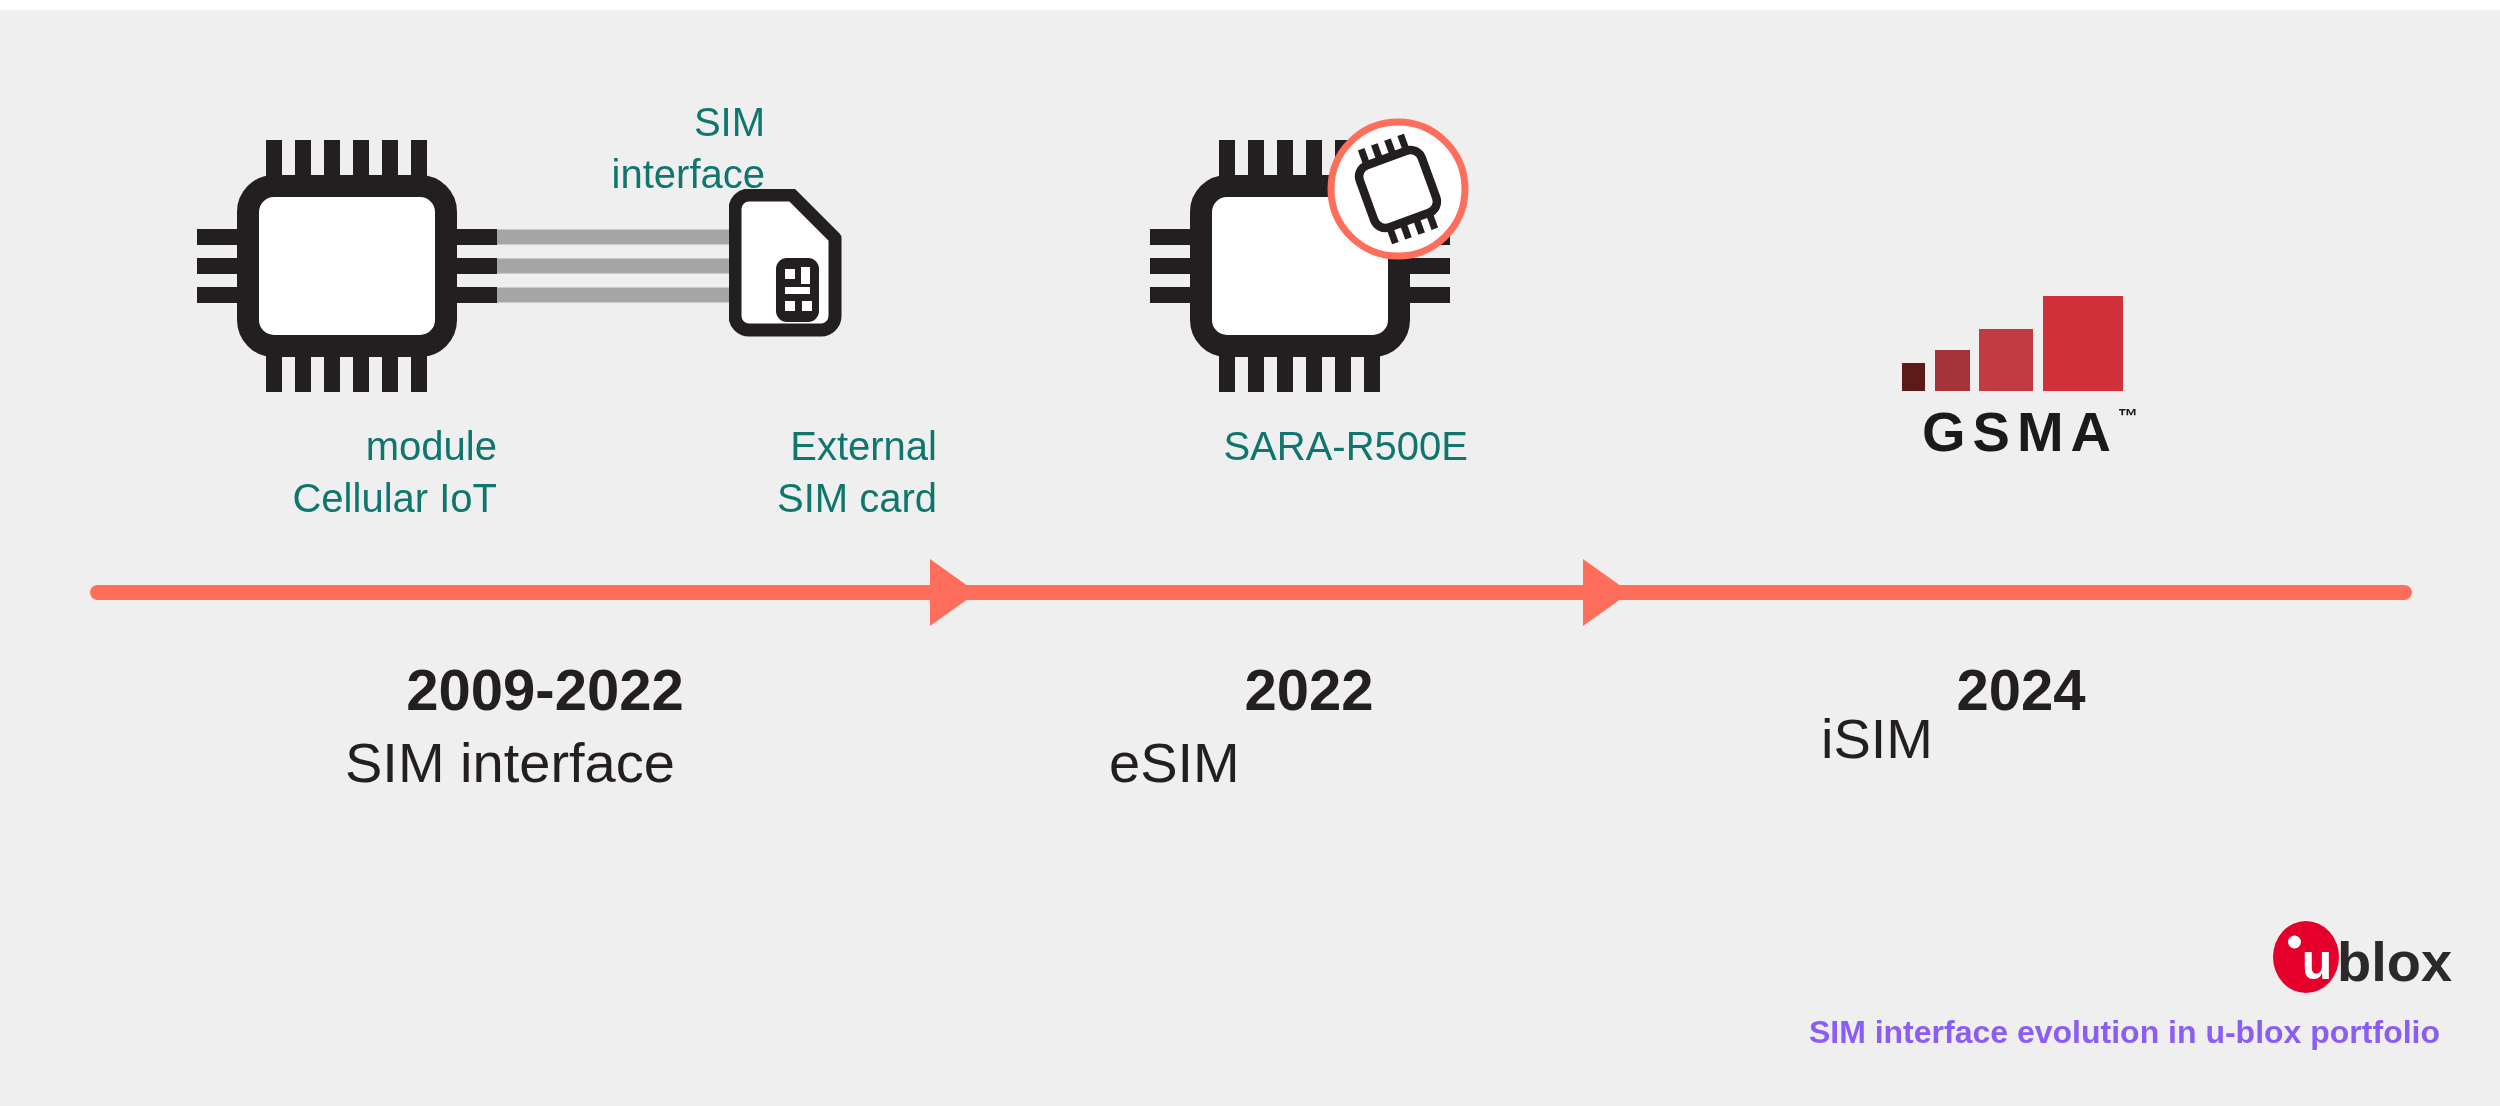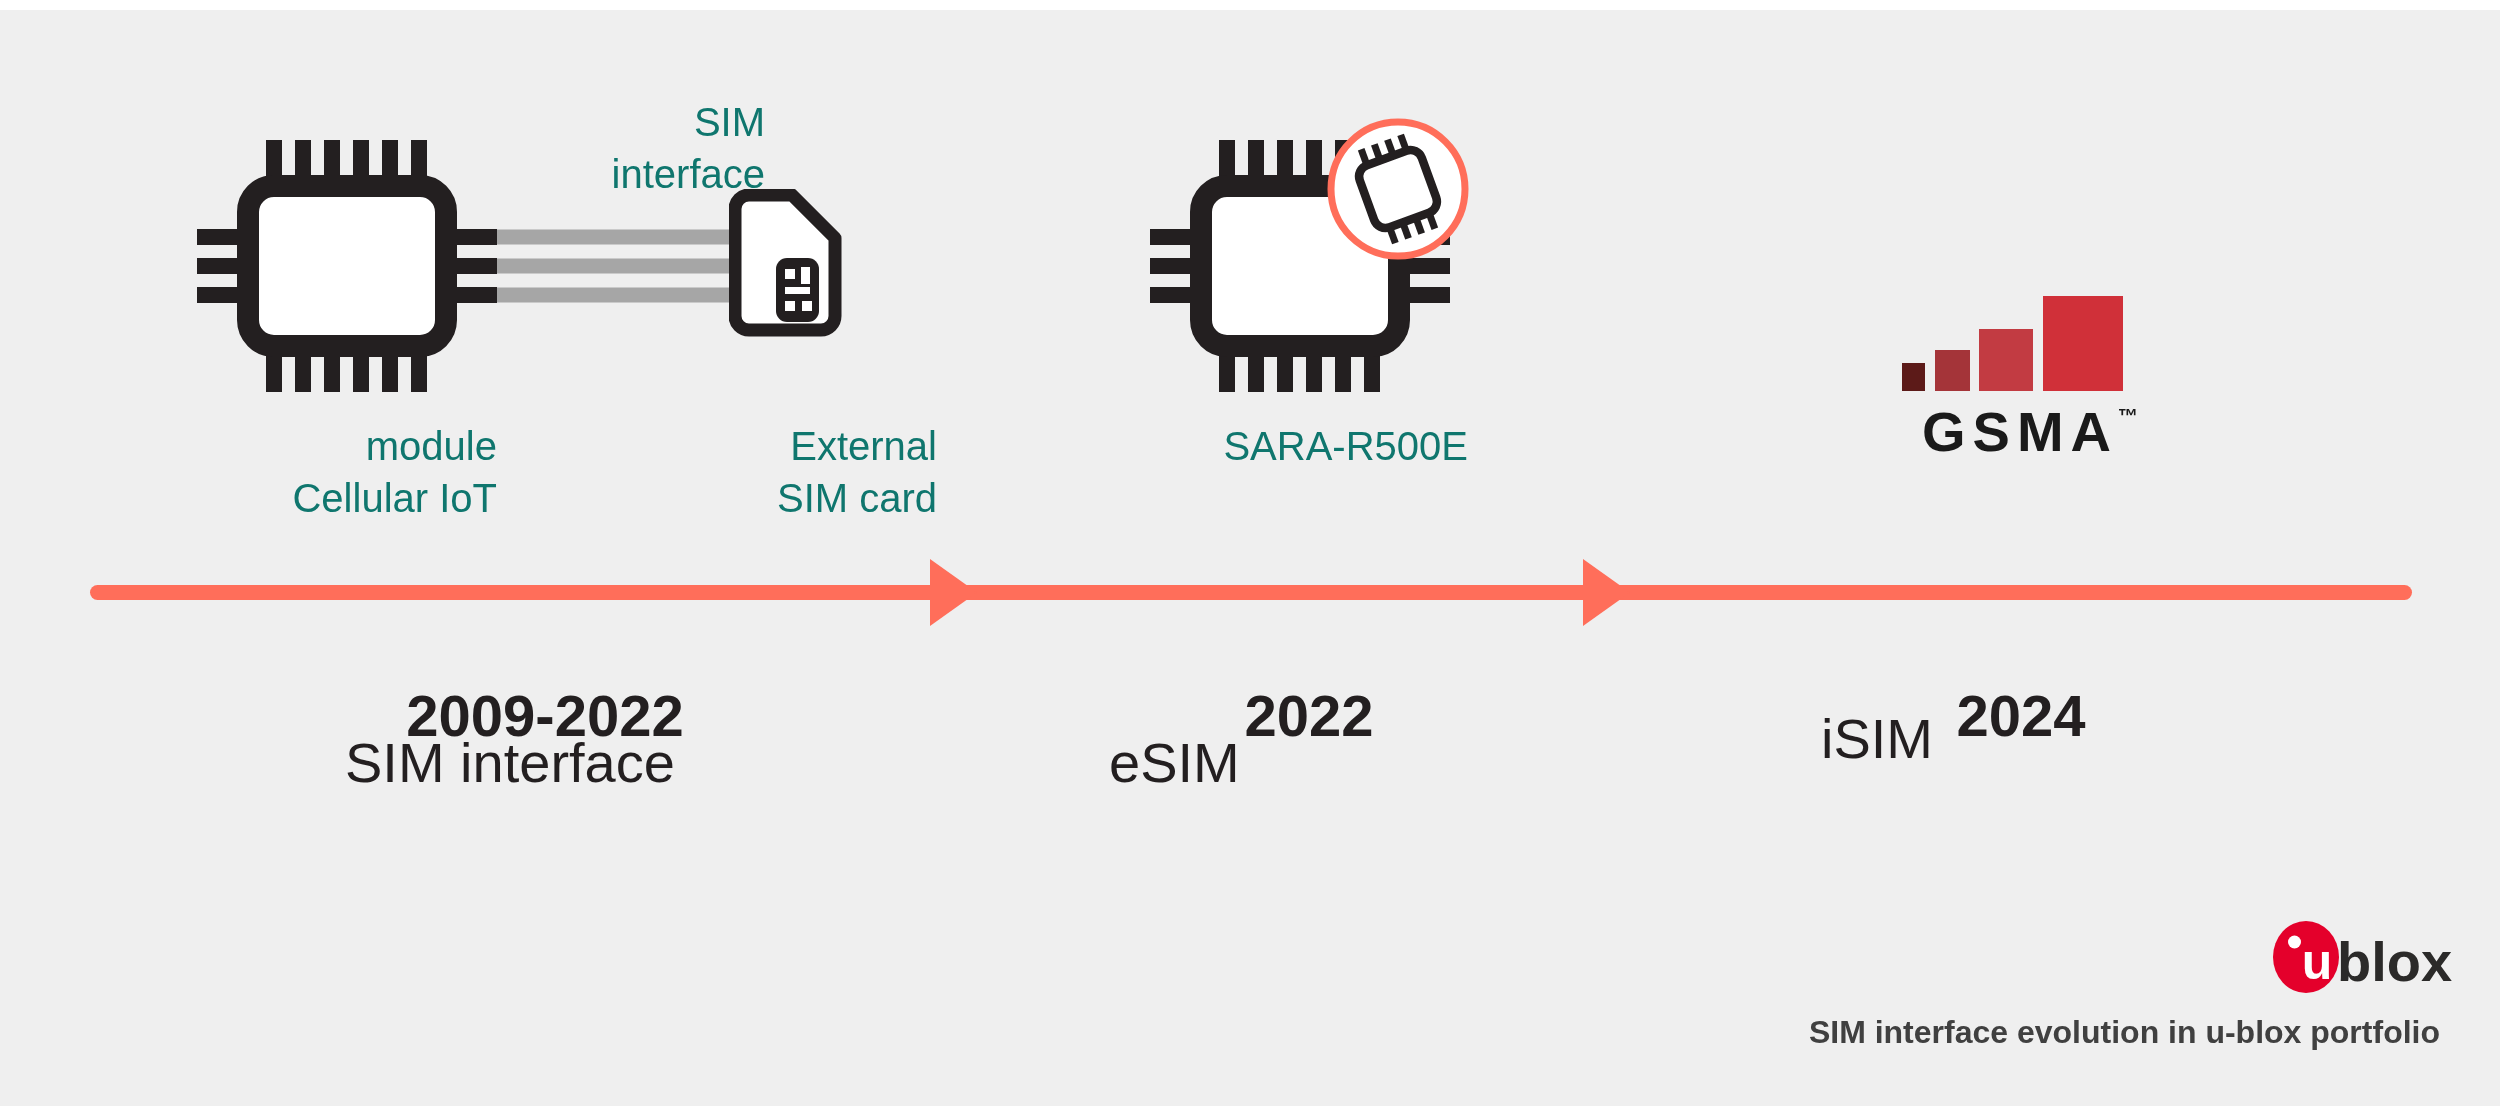--- a/index.html
+++ b/index.html
@@ -9,34 +9,34 @@
     font-family:"Liberation Sans","DejaVu Sans",sans-serif;
     color:#231f20;
   }
   .abs{position:absolute;}
   .icon-label{
     position:absolute;text-align:right;
     font-size:40px;line-height:52px;color:#0f766e;
   }
   .tl-year{
     position:absolute;width:400px;text-align:center;
-    font-size:58px;font-weight:bold;line-height:64px;color:#231f20;margin-top:26px;
+    font-size:58px;font-weight:bold;line-height:64px;color:#231f20;
   }
   .tl-title{
     position:absolute;width:400px;text-align:left;
     font-size:56px;line-height:62px;color:#231f20;
   }
   .gsma-word{
     position:absolute;left:1888px;top:399px;width:250px;text-align:right;
     font-size:56px;font-weight:800;letter-spacing:7px;color:#1a1a1a;white-space:nowrap;
   }
   .gsma-word sup{font-size:20px;letter-spacing:0;vertical-align:28px;}
   .caption{
     position:absolute;right:60px;top:1014px;
-    font-size:32px;font-weight:bold;color:#404040;white-space:nowrap;
+    font-size:32px;font-weight:bold;color:#8b5cf6;white-space:nowrap;
   }
   .top-strip{position:absolute;left:0;top:0;width:2500px;height:10px;background:#ffffff;}
 </style>
 </head>
 <body>
 
 <svg width="0" height="0" style="position:absolute">
   <defs>
     <symbol id="chip-sym" viewBox="0 0 300 252">
       <g fill="#231f20">

